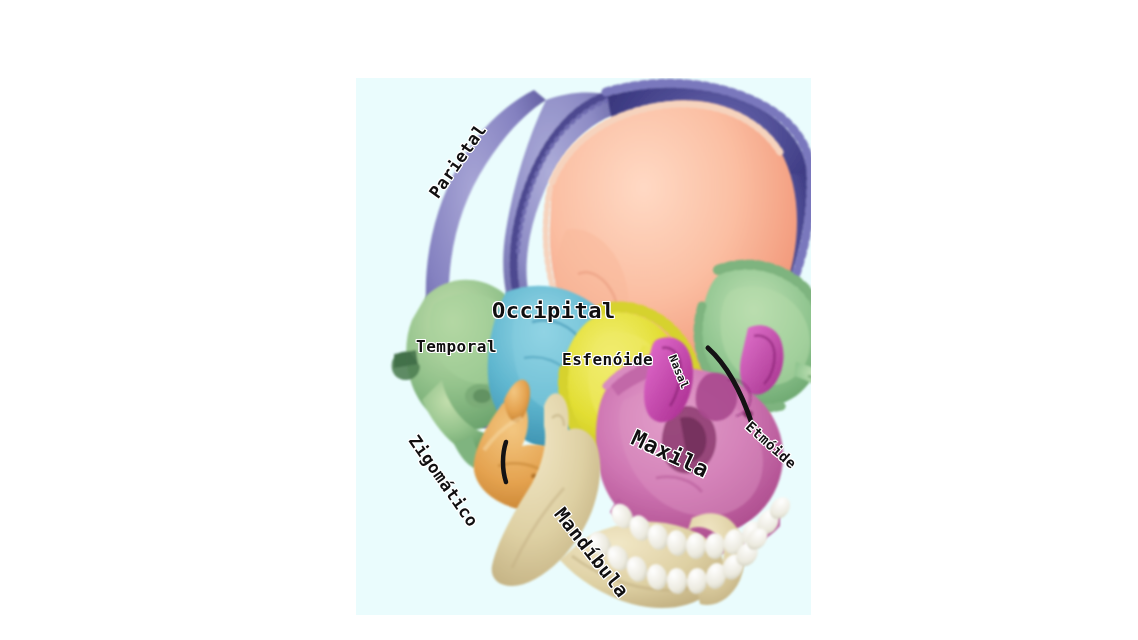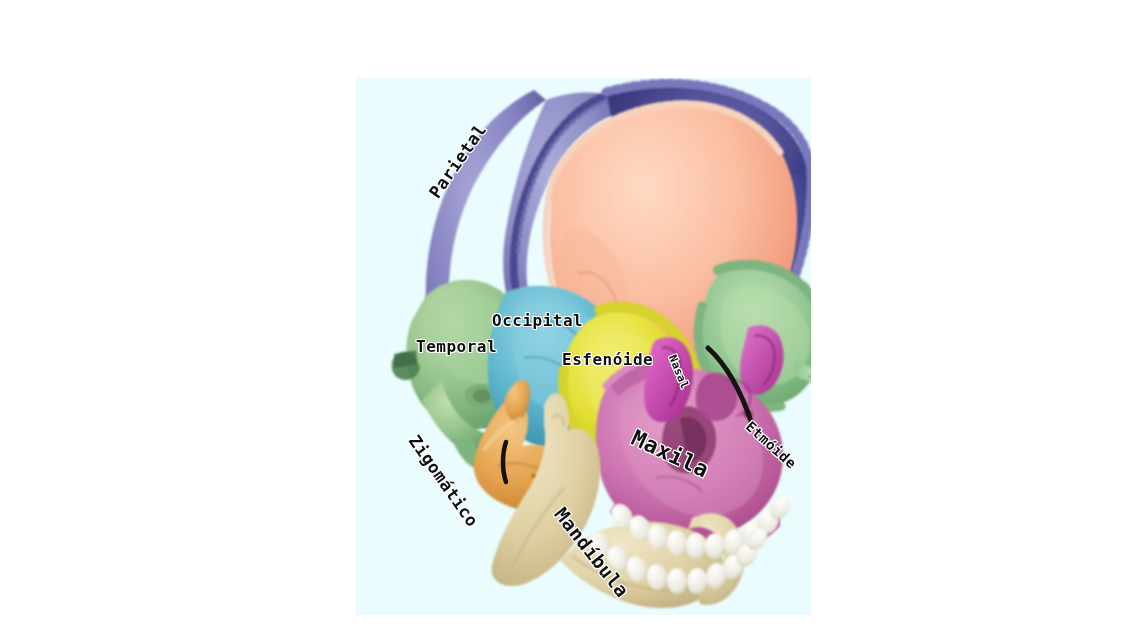--- a/index.html
+++ b/index.html
@@ -387,21 +387,21 @@
         </g>
       </g>
 
       <path d="M352,270 C372,288 386,316 396,346" fill="none" stroke="#141214" stroke-width="5" stroke-linecap="round"></path>
       <path d="M150,364 C146,376 146,392 150,404" fill="none" stroke="#141214" stroke-width="4.5" stroke-linecap="round"></path>
     </svg>
 
     <div class="bone-label" style="left:77px; top:108px; font-size:17px; transform: rotate(-55deg);">Parietal</div>
 
 
-    <div class="bone-label" style="left:136px; top:220px; font-size:16px;margin-top:13px;">Occipital</div>
+    <div class="bone-label" style="left:136px; top:220px; font-size:22px;">Occipital</div>
 
     <div class="bone-label" style="left:60px; top:259px; font-size:16px;">Temporal</div>
 
     <div class="bone-label" style="left:206px; top:272px; font-size:16px;">Esfenóide</div>
 
     <div class="bone-label" style="left:316px; top:271px; font-size:11px; transform: rotate(68deg);">Nasal</div>
 
     <div class="bone-label" style="left:392px; top:338px; font-size:14px; transform: rotate(42deg);">Etmóide</div>
 
     <div class="bone-label" style="left:277px; top:346px; font-size:22px; transform: rotate(25deg);">Maxila</div>

